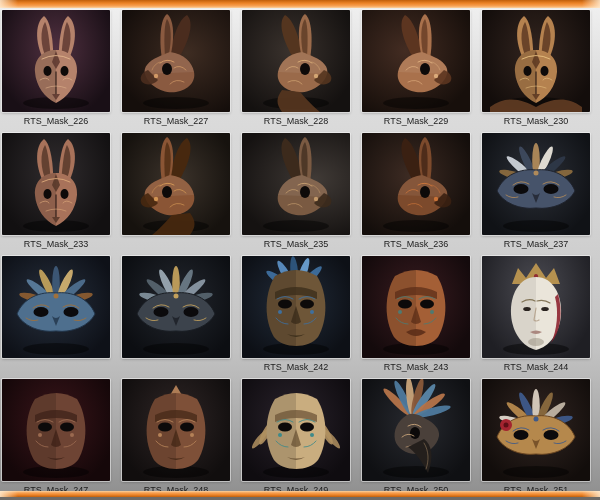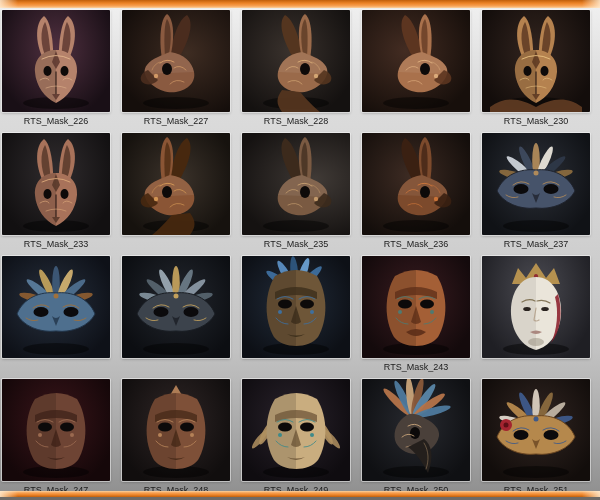--- a/index.html
+++ b/index.html
@@ -126,20 +126,21 @@
             <path d="M82 60 C89 63 91 68 88 72 C84 76 76 75 72 70 Z" fill="#5c3520" opacity="0.9"></path>
             <ellipse cx="63" cy="59" rx="5" ry="6" fill="#0d0a09" opacity="1"></ellipse>
             <path d="M56 52 q7 -4 14 1" fill="none" stroke="#e0b080" stroke-width="1" opacity="0.9" stroke-linecap="round"></path>
             <path d="M44 60 q6 -6 12 -2" fill="none" stroke="#e0b080" stroke-width="0.9" opacity="0.8" stroke-linecap="round"></path>
             <path d="M46 72 q8 -4 14 2" fill="none" stroke="#e0b080" stroke-width="0.9" opacity="0.7" stroke-linecap="round"></path>
             <path d="M70 52 q6 2 8 8" fill="none" stroke="#e0b080" stroke-width="0.8" opacity="0.6" stroke-linecap="round"></path>
             <ellipse cx="74" cy="66" rx="2.2" ry="2.2" fill="#e0b080" opacity="0.9"></ellipse>
           </g>
         </svg>
       </div>
+    <div class="label">RTS_Mask_229</div>
   </div>
   <div class="cell">
     <div class="thumb" style="background: radial-gradient(at 50% 40%, rgb(51, 37, 31) 0%, rgb(19, 13, 11) 80%);">
         <svg viewBox="0 0 108 102" width="108" height="102" aria-hidden="true">
           <ellipse cx="54" cy="93" rx="33" ry="6" fill="#000" opacity="0.45"></ellipse>
           <path d="M44 54 C33 36 32 14 42 6 C49 11 52 34 51 54 Z" fill="#b5824f" opacity="1"></path>
           <path d="M45 50 C38 36 38 20 43 12 C46 17 48 36 49 51 Z" fill="#5e3a22" opacity="0.85"></path>
           <path d="M64 54 C75 36 76 14 66 6 C59 11 56 34 57 54 Z" fill="#b5824f" opacity="1"></path>
           <path d="M63 50 C70 36 70 20 65 12 C62 17 60 36 59 51 Z" fill="#5e3a22" opacity="0.85"></path>
           <path d="M54 40 C40 40 32 50 33 62 C34 76 43 88 54 93 C65 88 74 76 75 62 C76 50 68 40 54 40 Z" fill="#b5824f" opacity="1"></path>
@@ -334,20 +335,21 @@
           <path d="M35 43 q8 -5 16 0" fill="none" stroke="#3e6f9e" stroke-width="1" opacity="0.9" stroke-linecap="round"></path>
           <path d="M57 43 q8 -5 16 0" fill="none" stroke="#3e6f9e" stroke-width="1" opacity="0.9" stroke-linecap="round"></path>
           <path d="M54 50 L49 66 Q54 70 59 66 Z" fill="#3a2c1a" opacity="0.8"></path>
           <path d="M45 78 Q54 84 63 78 Q54 81 45 78 Z" fill="#3a2c1a" opacity="0.9"></path>
           <path d="M34 62 q5 6 12 6" fill="none" stroke="#3e6f9e" stroke-width="1" opacity="0.85" stroke-linecap="round"></path>
           <path d="M74 62 q-5 6 -12 6" fill="none" stroke="#3e6f9e" stroke-width="1" opacity="0.85" stroke-linecap="round"></path>
           <ellipse cx="38" cy="56" rx="2" ry="2" fill="#3e6f9e" opacity="1"></ellipse>
           <ellipse cx="70" cy="56" rx="2" ry="2" fill="#3e6f9e" opacity="1"></ellipse>
         </svg>
       </div>
+    <div class="label">RTS_Mask_242</div>
   </div>
   <div class="cell">
     <div class="thumb" style="background: radial-gradient(at 50% 42%, rgb(58, 28, 32) 0%, rgb(20, 10, 12) 80%);">
         <svg viewBox="0 0 108 102" width="108" height="102" aria-hidden="true">
           <ellipse cx="54" cy="93" rx="33" ry="6" fill="#000" opacity="0.45"></ellipse>
           <path d="M33 20 C22 38 22 64 32 81 C41 93 67 93 76 81 C86 64 86 38 75 20 C61 12 47 12 33 20 Z" fill="#a45f36" opacity="1"></path>
           <path d="M33 20 C22 38 22 64 32 81 C36 86 44 90 54 91 L54 14 C47 14 39 16 33 20 Z" fill="#000" opacity="0.14"></path>
           <path d="M33 36 Q54 26 75 36 L75 43 Q54 35 33 43 Z" fill="#5c2e18" opacity="0.75"></path>
           <ellipse cx="43" cy="48" rx="7" ry="4.5" fill="#0c0a0a" opacity="1"></ellipse>
           <ellipse cx="65" cy="48" rx="7" ry="4.5" fill="#0c0a0a" opacity="1"></ellipse>
@@ -374,20 +376,21 @@
           <path d="M54 21 C37 21 28 39 29 58 C30 77 41 91 54 94 L54 21 Z" fill="#000" opacity="0.07"></path>
           <path d="M40 46 q7 -4 13 -1" fill="none" stroke="#7a6a4a" stroke-width="1.2" opacity="0.9" stroke-linecap="round"></path>
           <path d="M55 45 q7 -2 13 2" fill="none" stroke="#7a6a4a" stroke-width="1.2" opacity="0.9" stroke-linecap="round"></path>
           <ellipse cx="45" cy="53" rx="3.8" ry="2" fill="#2a2420" opacity="1"></ellipse>
           <ellipse cx="63" cy="53" rx="3.8" ry="2" fill="#2a2420" opacity="1"></ellipse>
           <path d="M54 52 L52 64 Q54 66 57 64" fill="none" stroke="#b5a28c" stroke-width="1.2" opacity="0.9" stroke-linecap="round"></path>
           <path d="M48 76 Q54 73 60 76 Q54 80 48 76 Z" fill="#a8837a" opacity="0.95"></path>
           <ellipse cx="54" cy="86" rx="8" ry="4" fill="#8e8574" opacity="0.45"></ellipse>
         </svg>
       </div>
+    <div class="label">RTS_Mask_244</div>
   </div>
   <div class="cell">
     <div class="thumb" style="background: radial-gradient(at 50% 40%, rgb(58, 21, 26) 0%, rgb(21, 7, 9) 80%);">
         <svg viewBox="0 0 108 102" width="108" height="102" aria-hidden="true">
           <ellipse cx="54" cy="93" rx="33" ry="6" fill="#000" opacity="0.45"></ellipse>
           <path d="M33 20 C22 38 22 64 32 81 C41 93 67 93 76 81 C86 64 86 38 75 20 C61 12 47 12 33 20 Z" fill="#6e4434" opacity="1"></path>
           <path d="M33 20 C22 38 22 64 32 81 C36 86 44 90 54 91 L54 14 C47 14 39 16 33 20 Z" fill="#000" opacity="0.14"></path>
           <path d="M33 36 Q54 26 75 36 L75 43 Q54 35 33 43 Z" fill="#3e2218" opacity="0.75"></path>
           <ellipse cx="43" cy="48" rx="7" ry="4.5" fill="#0c0a0a" opacity="1"></ellipse>
           <ellipse cx="65" cy="48" rx="7" ry="4.5" fill="#0c0a0a" opacity="1"></ellipse>

